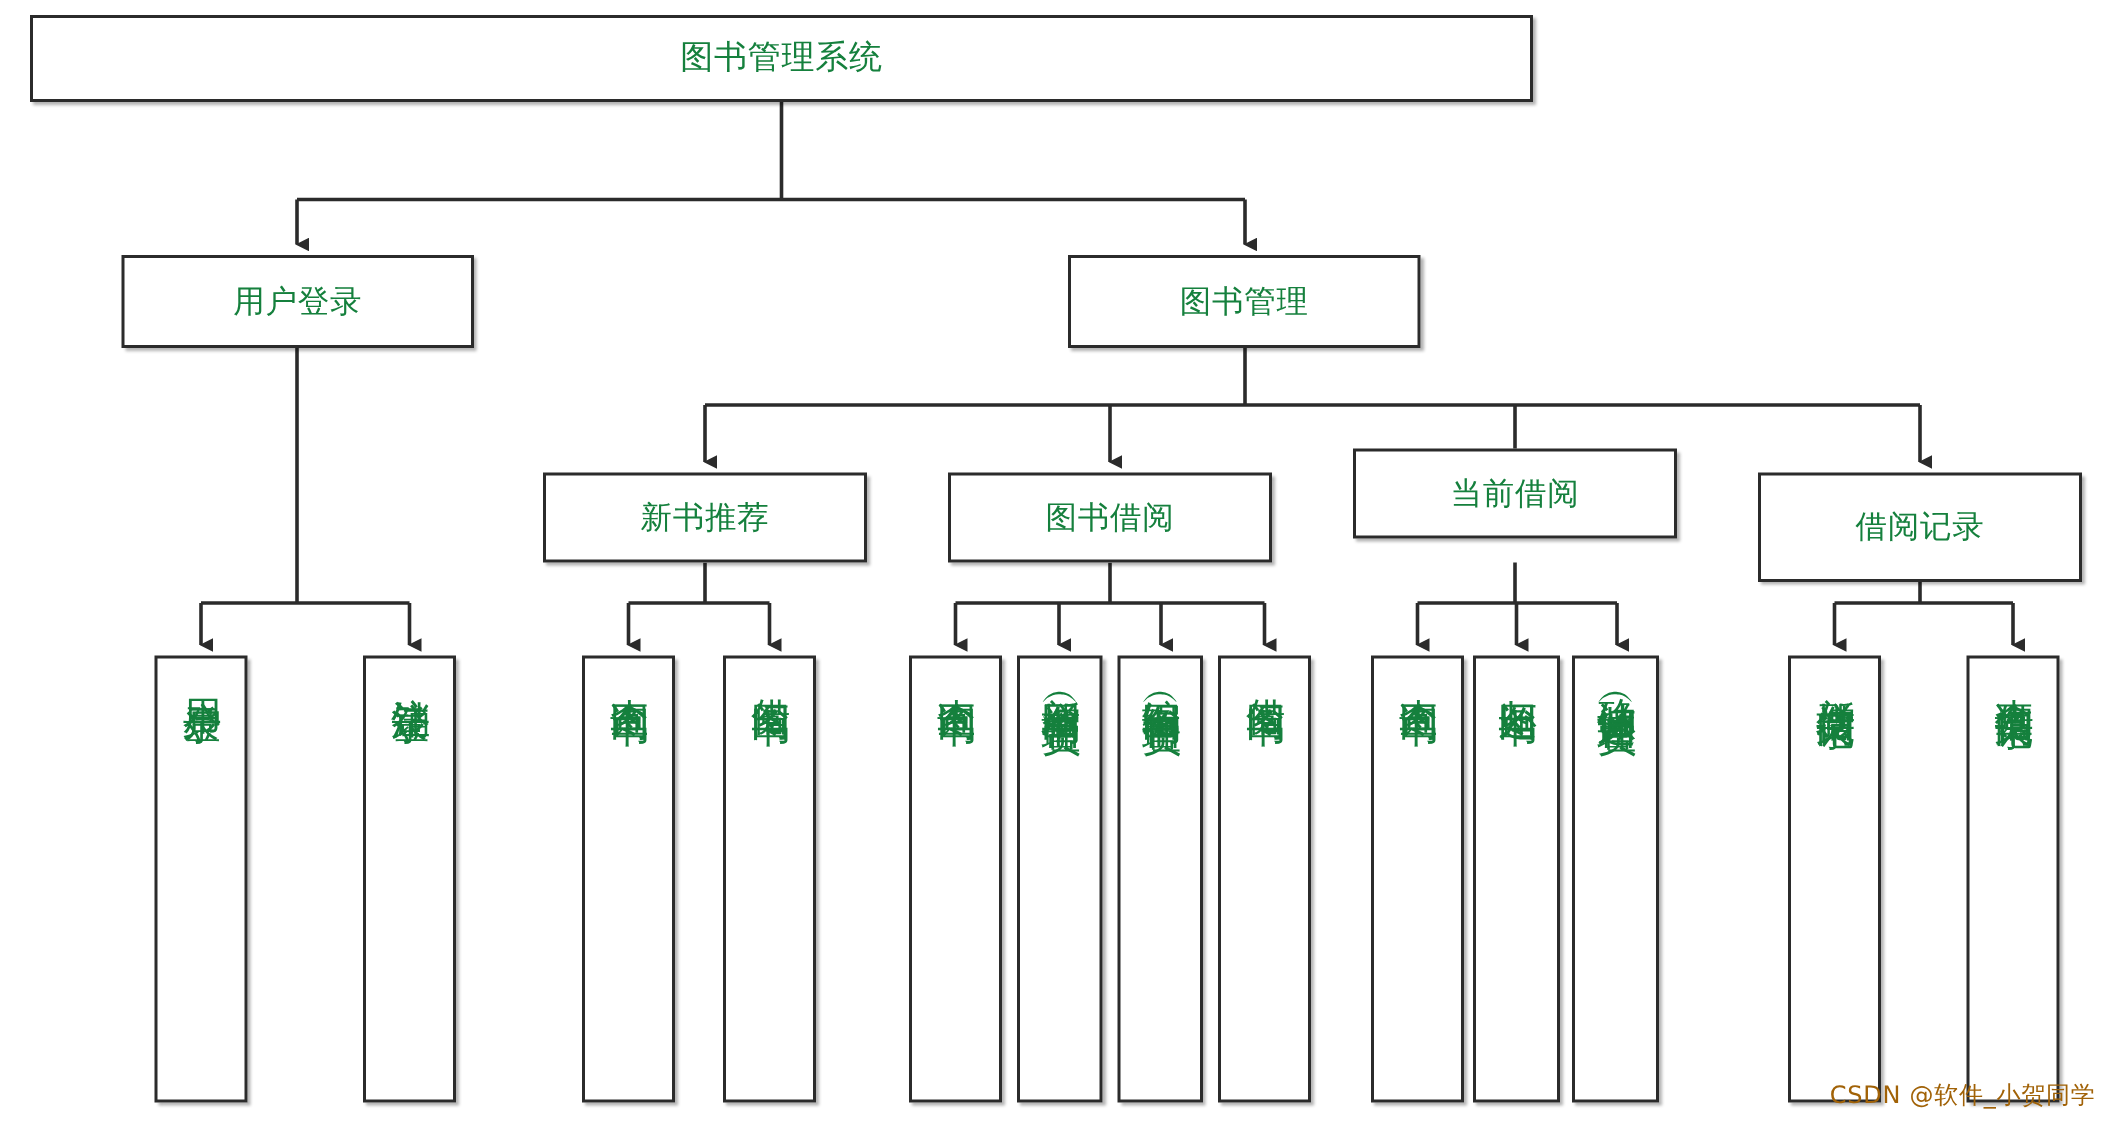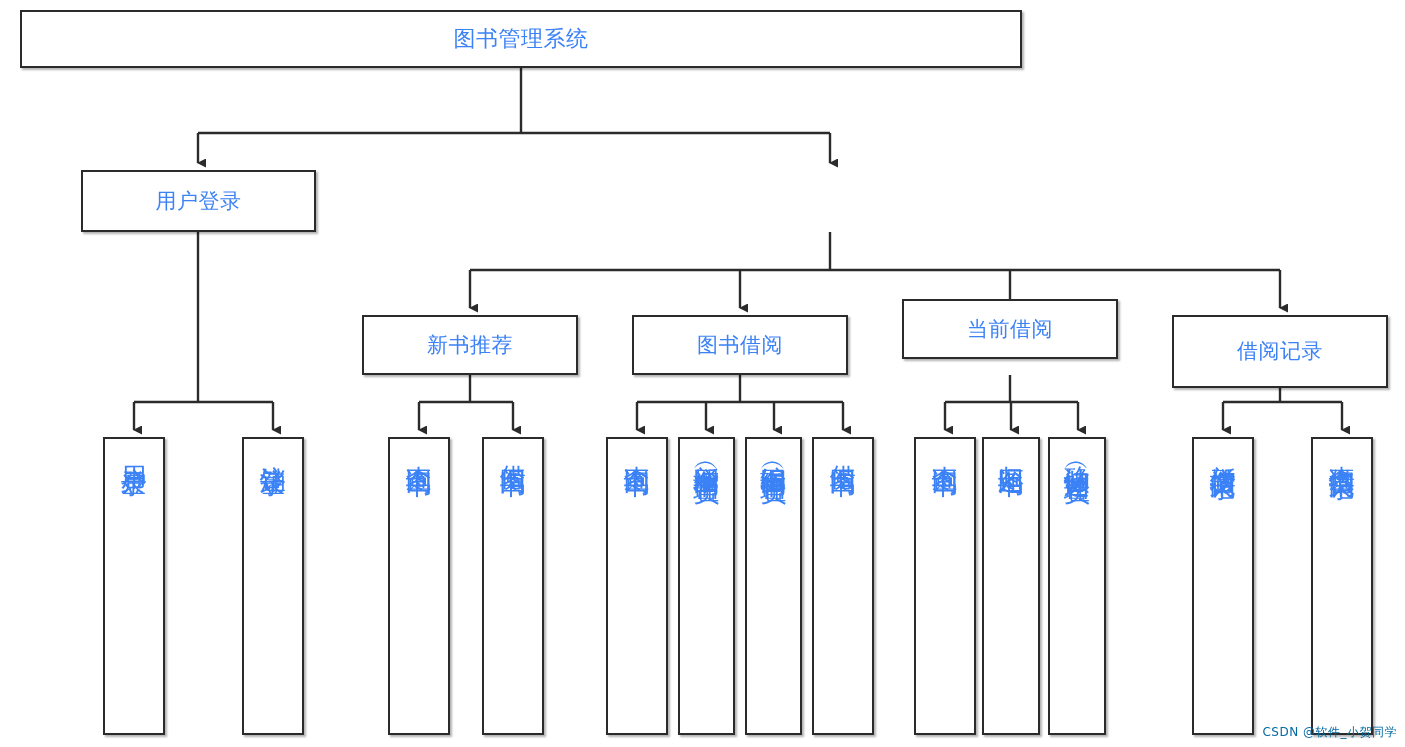--- a/index.html
+++ b/index.html
@@ -29,21 +29,21 @@
   }
   .node {
     position: absolute;
     box-sizing: border-box;
     background: #ffffff;
     border: 2.2px solid #2b2b2b;
     box-shadow: 2px 2px 2px rgba(0,0,0,0.30);
     display: flex;
     align-items: center;
     justify-content: center;
-    color: #3b82f6;
+    color: #15803d;
     text-align: center;
     z-index: 3;
   }
   .node .label {
     display: block;
     line-height: 1.18;
     letter-spacing: 0.5px;
     white-space: nowrap;
   }
   
@@ -64,22 +64,22 @@
     font-size: 26px;
     line-height: 1.02;
     letter-spacing: 2px;
     white-space: normal;
     max-height: 100%;
   }
   #watermark {
     position: absolute;
     right: 8px;
     bottom: 6px;
-    font-size: 12px;
-    color: #0369a1;
+    font-size: 16px;
+    color: #a16207;
     letter-spacing: 0.5px;
     z-index: 6;
     white-space: nowrap;
     font-family: "DejaVu Sans", "Liberation Sans", sans-serif;
   }
 </style>
 </head>
 <body>
 
 <div id="diagram-root">
@@ -134,20 +134,23 @@
     </g>
   </svg>
 
   <div class="node h root" style="left:20px; top:10px; width:1002px; height:58px;">
     <span class="label">图书管理系统</span>
   </div>
 
   <div class="node h" style="left:81px; top:170px; width:235px; height:62px;">
     <span class="label">用户登录</span>
   </div>
+  <div class="node h" style="left:712px; top:170px; width:235px; height:62px;">
+    <span class="label">图书管理</span>
+  </div>
 
   <div class="node h" style="left:632px; top:315px; width:216px; height:60px;">
     <span class="label">图书借阅</span>
   </div>
   <div class="node h" style="left:362px; top:315px; width:216px; height:60px;">
     <span class="label">新书推荐</span>
   </div>
   <div class="node h" style="left:902px; top:299px; width:216px; height:60px;">
     <span class="label">当前借阅</span>
   </div>

